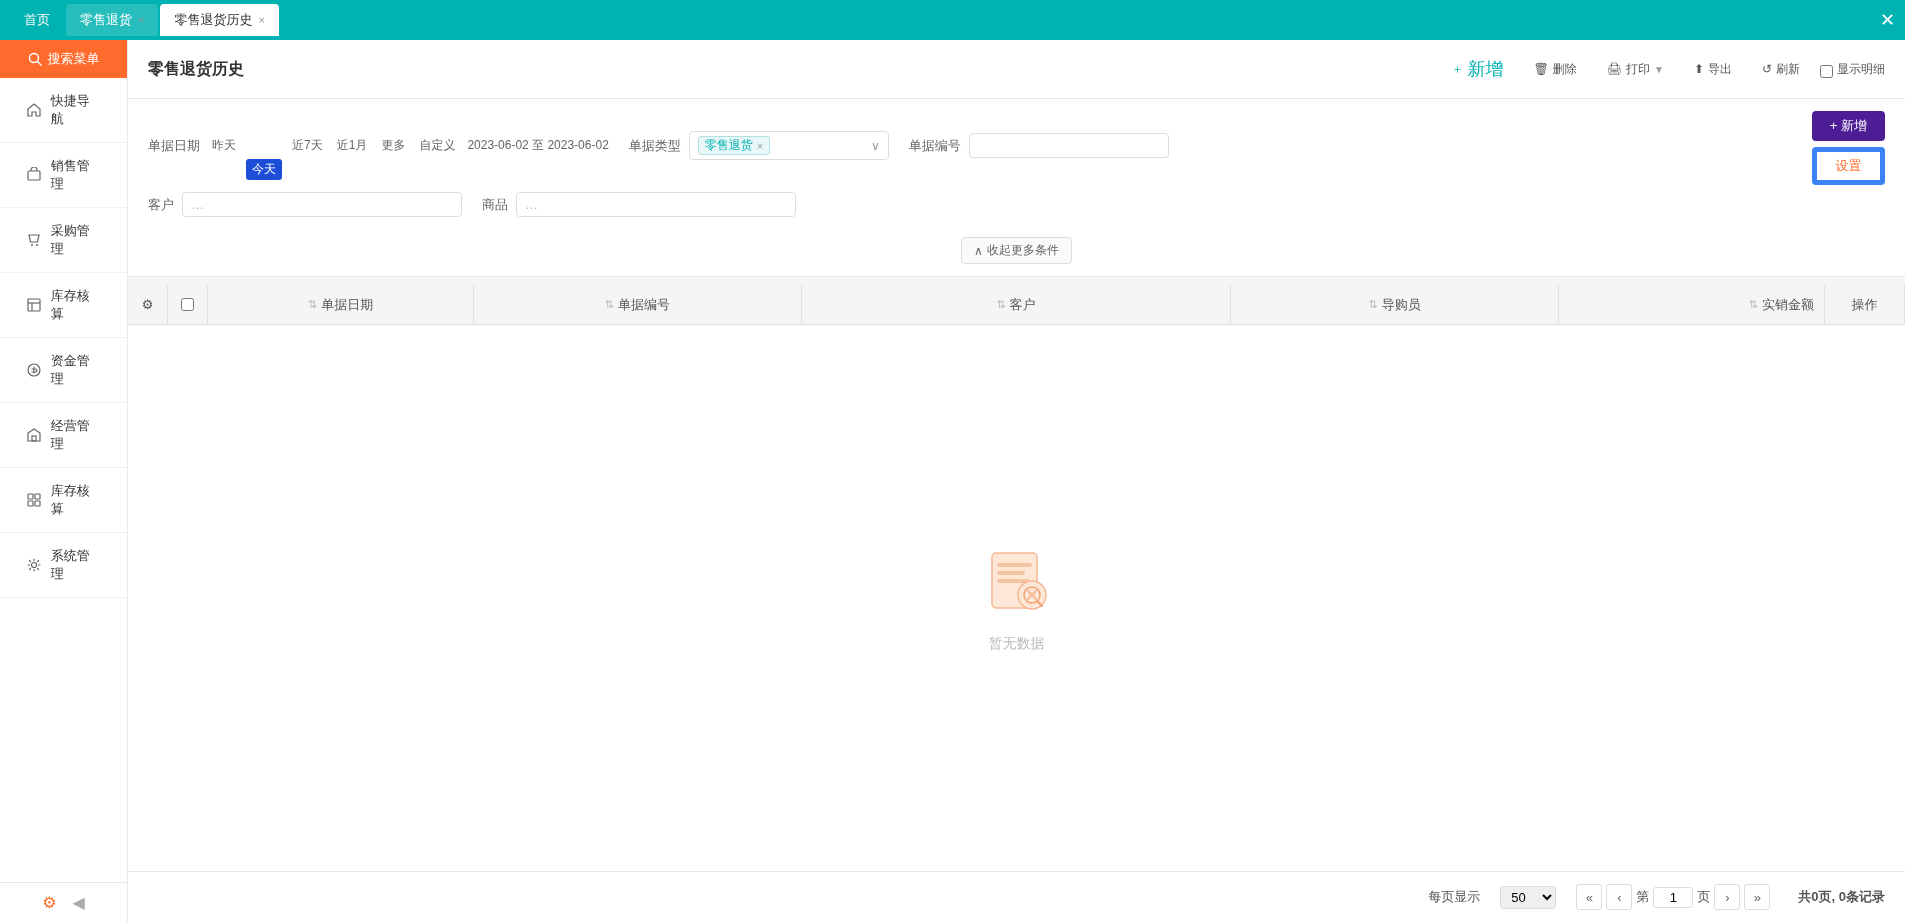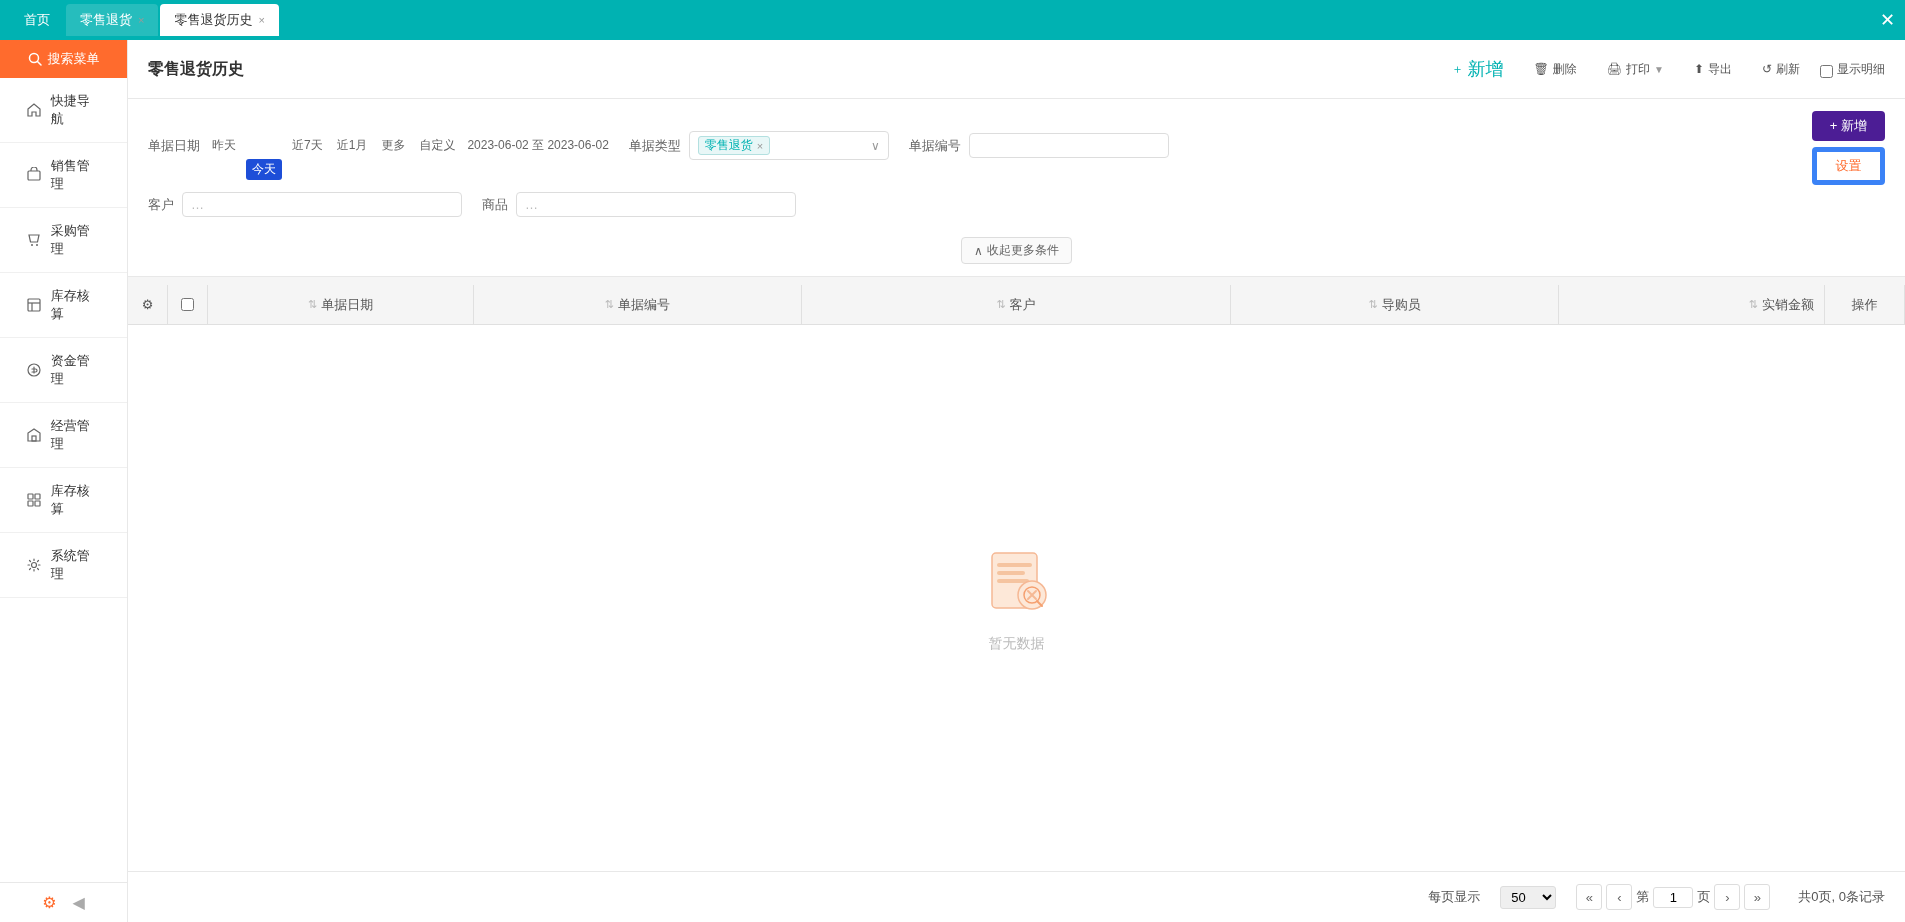--- a/index.html
+++ b/index.html
@@ -74,21 +74,21 @@
     .empty-text { color: #bbb; font-size: 14px; }
 
     
     .pagination { display: flex; align-items: center; justify-content: flex-end; padding: 12px 20px; border-top: 1px solid #e8e8e8; gap: 20px; background: #fff; flex-shrink: 0; }
     .pagination-label { font-size: 13px; color: #555; }
     .pagination-select { border: 1px solid #ddd; border-radius: 3px; padding: 2px 6px; font-size: 13px; }
     .pagination-nav { display: flex; align-items: center; gap: 4px; }
     .pagination-btn { width: 26px; height: 26px; display: flex; align-items: center; justify-content: center; border: 1px solid #ddd; border-radius: 3px; cursor: pointer; color: #666; background: #fff; font-size: 13px; }
     .pagination-page { display: flex; align-items: center; gap: 4px; font-size: 13px; color: #555; }
     .pagination-page-input { width: 40px; border: 1px solid #ddd; border-radius: 3px; text-align: center; padding: 2px; font-size: 13px; }
-    .pagination-info { font-size: 13px; color: #555; margin-left: 8px; }
+    .pagination-info { font-size: 13px; color: #555; margin-left: 8px; font-weight: bold; }
 
     
     .query-btn { background: #4c1d95; color: #fff; border: none; border-radius: 4px; padding: 6px 18px; font-size: 13px; cursor: pointer; }
     .settings-btn { background: #fff; color: #ff6b2d; border: 5px solid #3b82f6; border-radius: 4px; padding: 5px 16px; font-size: 13px; cursor: pointer; }
 
     
     svg { vertical-align: middle; }
 
     .filter-actions-col { display: flex; flex-direction: column; gap: 6px; margin-left: auto; }
   </style>

